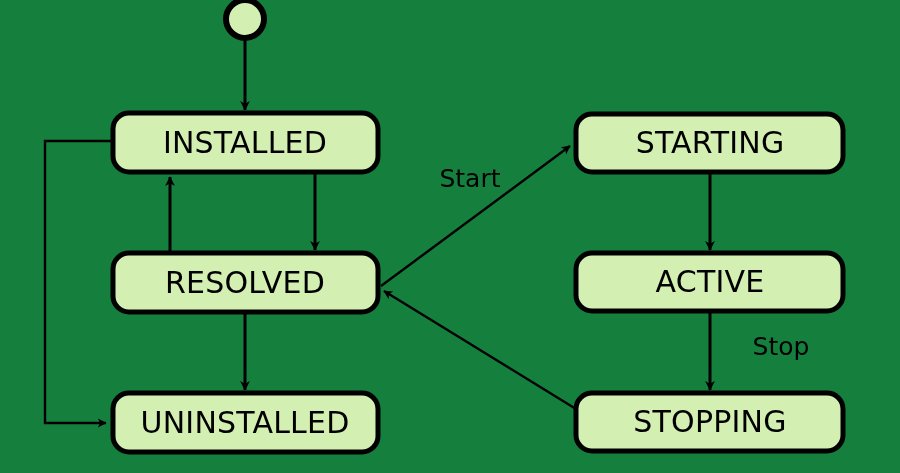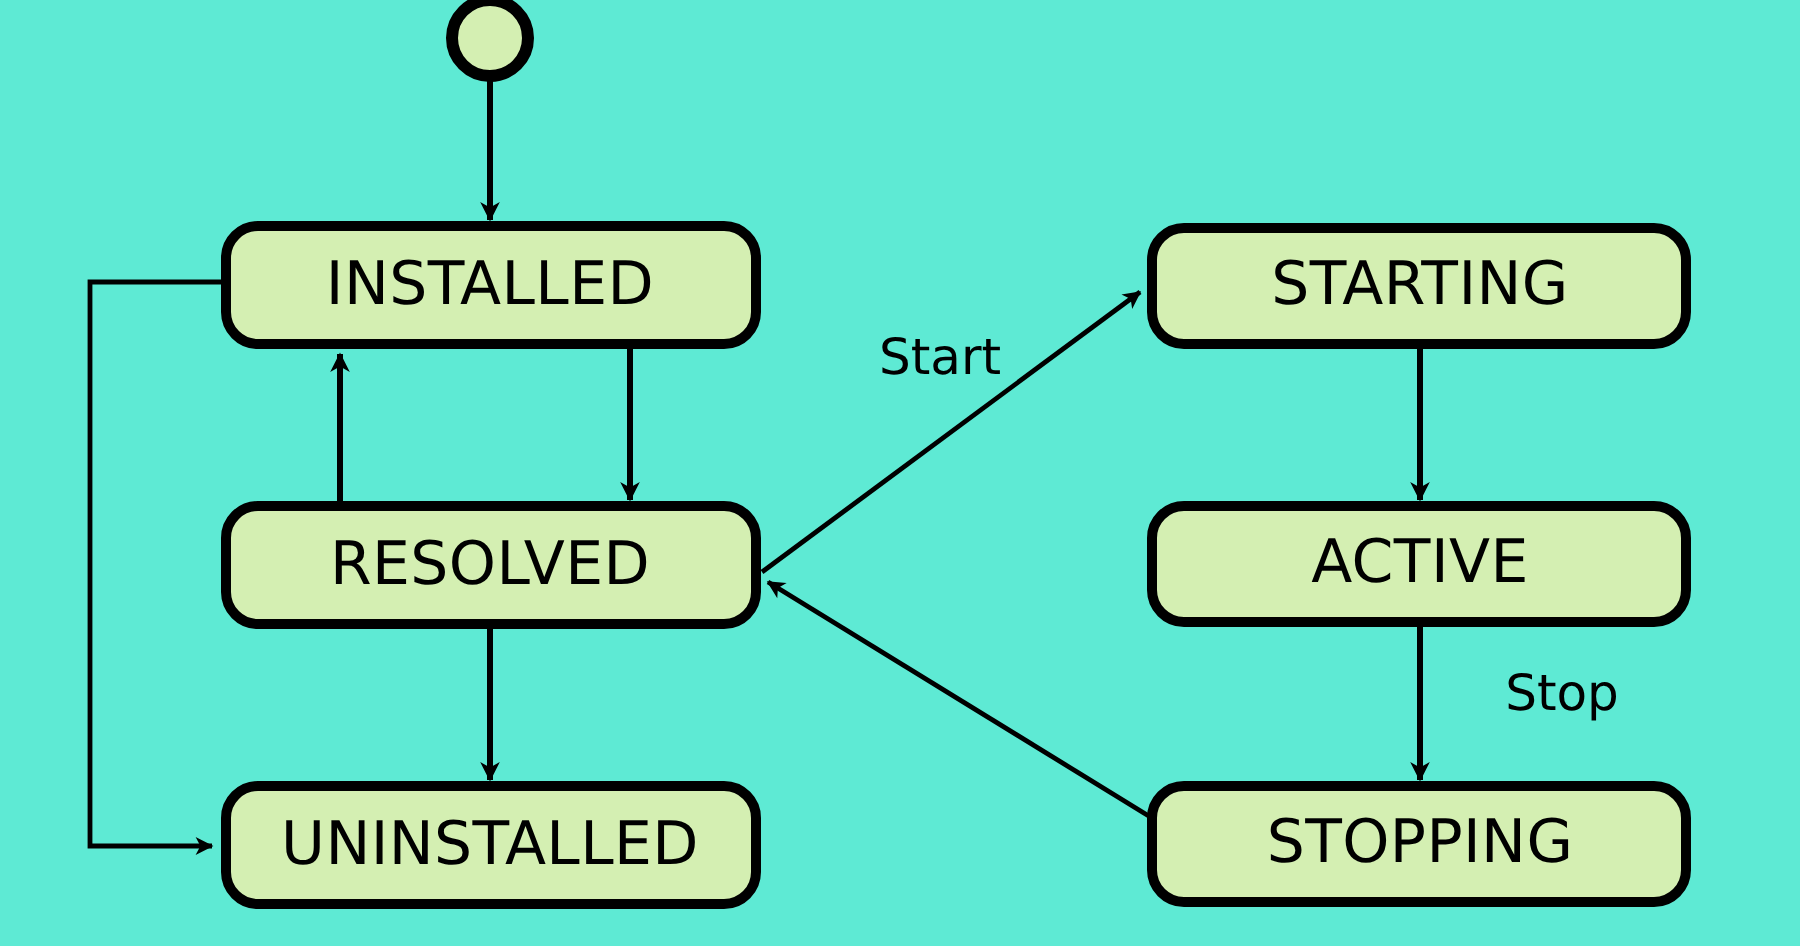--- a/index.html
+++ b/index.html
@@ -8,21 +8,21 @@
     padding: 0;
     background: #ffffff;
   }
   body {
     font-family: "DejaVu Sans", "Liberation Sans", sans-serif;
   }
   #diagram-root {
     position: relative;
     width: 900px;
     height: 473px;
-    background: #5eead4;
+    background: #15803d;
     overflow: hidden;
   }
   #diagram-svg {
     position: absolute;
     left: 0;
     top: 0;
     width: 900px;
     height: 473px;
     display: block;
   }

